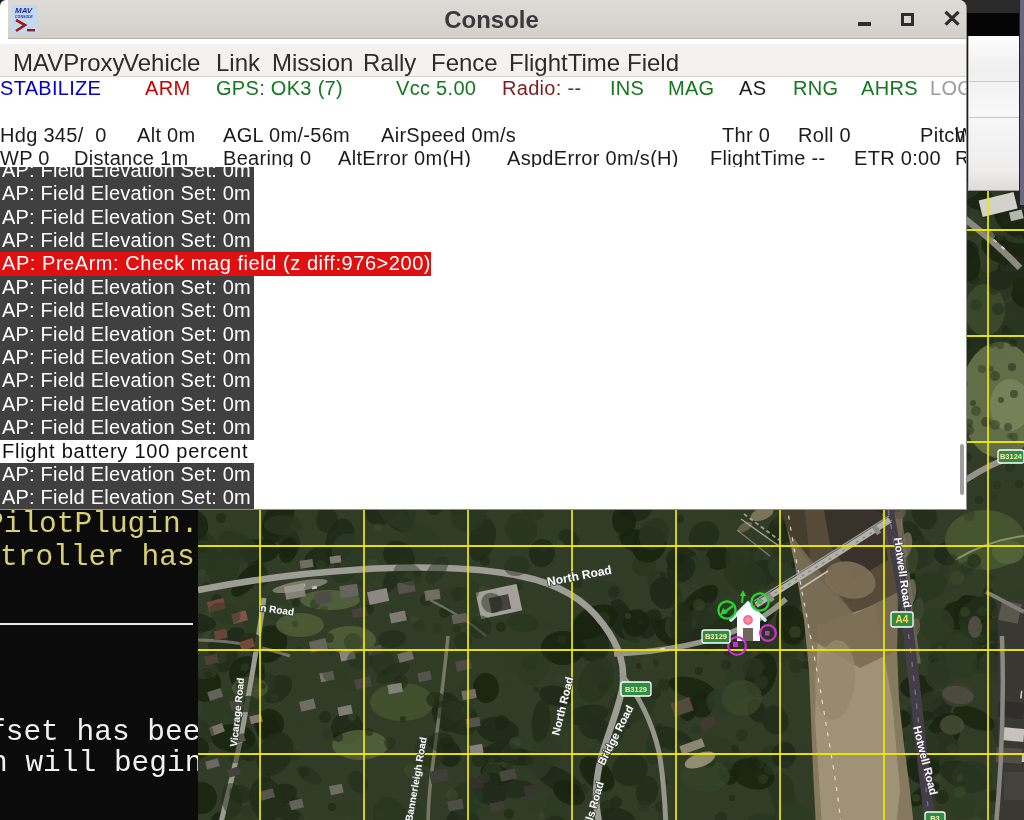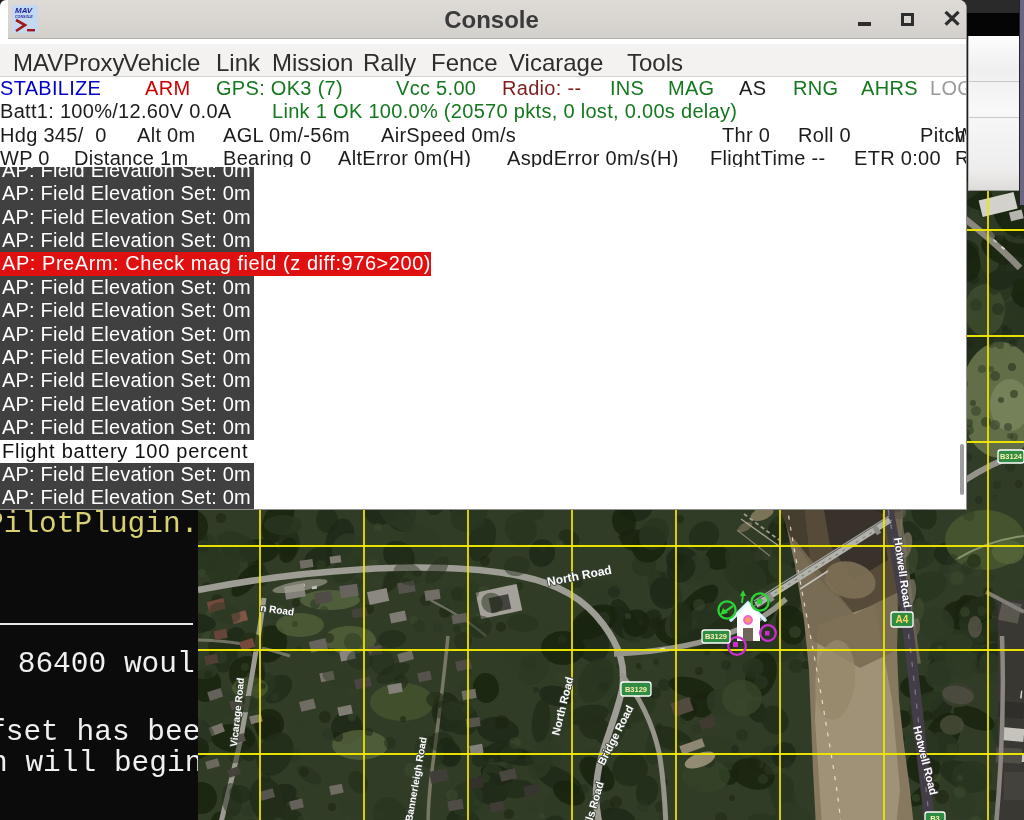--- a/index.html
+++ b/index.html
@@ -861,21 +861,21 @@
 <div id="bs-dark"></div>
 <div id="bs-black"></div>
 <div id="bs-white">
       <div class="l1"></div>
       <div class="l2"></div>
     </div>
 <div id="bs-gray"></div>
 <div id="bs-purple"></div>
 <div id="term">
   <div class="ty" style="left:-14px; top:0px">PilotPlugin.</div>
-  <div class="tw" style="left:0; top:140px">&nbsp;86400 woul</div>
+  <div class="ty" style="left:0; top:32.5px">troller has</div>
   <div class="tw" style="left:-12px; top:208px">fset has bee</div>
   <div class="tw" style="left:-10px; top:239px">n will begin</div>
 </div>
 <div id="tsep"></div>
 <div id="win">
   <div id="titlebar">
     <div id="mavicon">
       <svg width="26" height="28" viewBox="0 0 26 28">
         <rect x="0" y="0" width="26" height="28" rx="2" fill="#c3d9f2"></rect>
         <text x="3" y="8" font-family="Liberation Sans, sans-serif" font-size="8" font-weight="700" font-style="italic" fill="#1d1d96">MAV</text>
@@ -889,39 +889,35 @@
     <div class="wbtn" id="b-max"></div>
     <div class="wbtn" id="b-close">✕</div>
   </div>
   <div id="menubar">
         <span style="left:13px">MAVProxy</span>
         <span style="left:123px">Vehicle</span>
         <span style="left:216px">Link</span>
         <span style="left:272px">Mission</span>
         <span style="left:363px">Rally</span>
         <span style="left:431px">Fence</span>
-        <span style="left:509px">Vicarage</span>
-        <span style="left:627px">Tools</span>
+        <span style="left:509px">FlightTime</span>
+        <span style="left:627px">Field</span>
       </div>
   <div class="srow" style="top:77.0px">
         <span class="ls1" style="left:0px;color:#0000c8">STABILIZE</span>
         <span style="left:145px;color:#cc0000">ARM</span>
         <span style="left:216px;color:#14781e">GPS: OK3 (7)</span>
         <span style="left:396px;color:#14781e">Vcc 5.00</span>
         <span style="left:502px;color:#7f1d1d">Radio: --</span>
         <span style="left:610px;color:#14781e">INS</span>
         <span style="left:668px;color:#14781e">MAG</span>
         <span style="left:739px;color:#1c1c1c">AS</span>
         <span style="left:793px;color:#14781e">RNG</span>
         <span style="left:861px;color:#14781e">AHRS</span>
         <span style="left:930px;color:#9b9b9b">LOG</span>
-      </div>
-      <div class="srow" style="top:100.4px">
-        <span style="left:0px;color:#1c1c1c">Batt1: 100%/12.60V 0.0A</span>
-        <span style="left:272px;color:#14781e">Link 1 OK 100.0% (20570 pkts, 0 lost, 0.00s delay)</span>
       </div>
       <div class="srow" style="top:123.8px">
         <span style="left:0px;color:#1c1c1c">Hdg 345/&nbsp;&nbsp;0</span>
         <span style="left:137px;color:#1c1c1c">Alt 0m</span>
         <span style="left:223px;color:#1c1c1c">AGL 0m/-56m</span>
         <span style="left:381px;color:#1c1c1c">AirSpeed 0m/s</span>
         <span style="left:722px;color:#1c1c1c">Thr 0</span>
         <span style="left:798px;color:#1c1c1c">Roll 0</span>
         <span style="left:920px;color:#1c1c1c">Pitch 0</span>
         <span style="left:955px;color:#1c1c1c">Wind</span>

